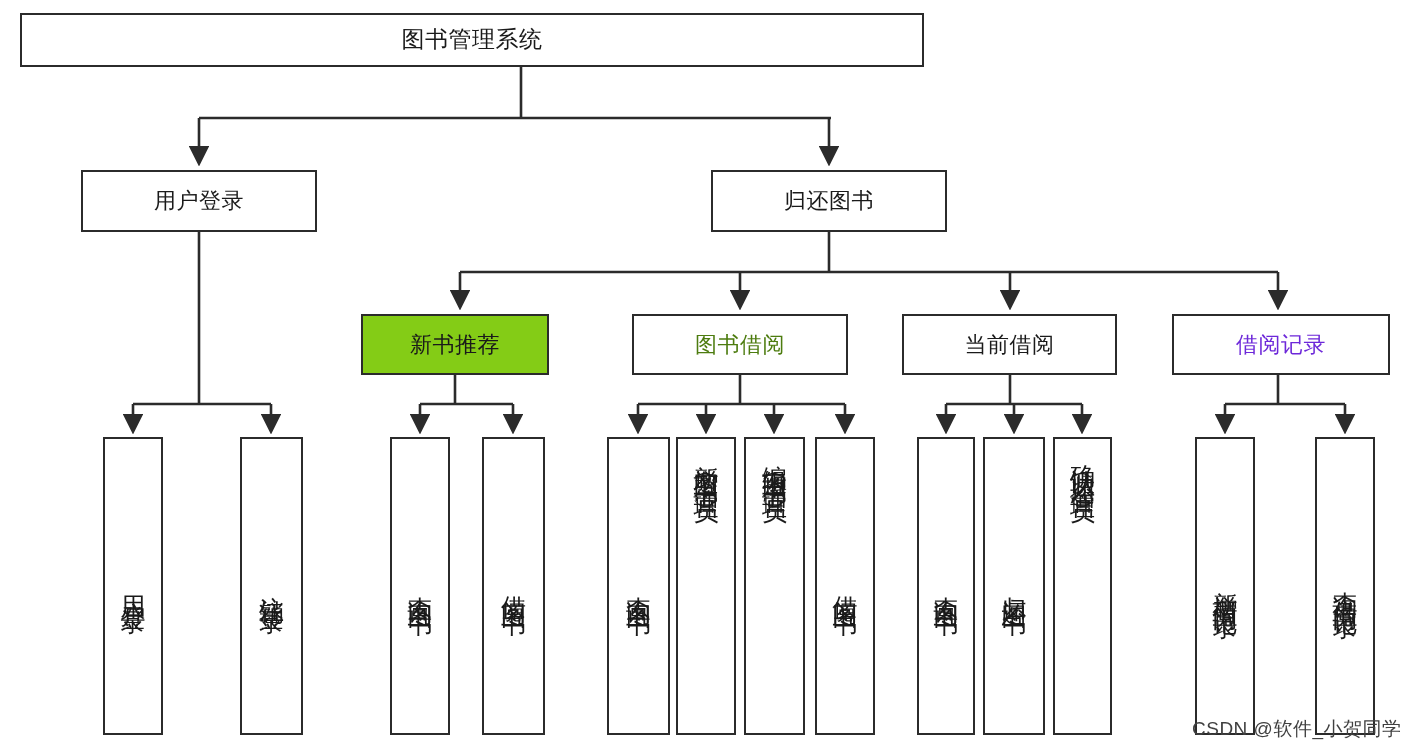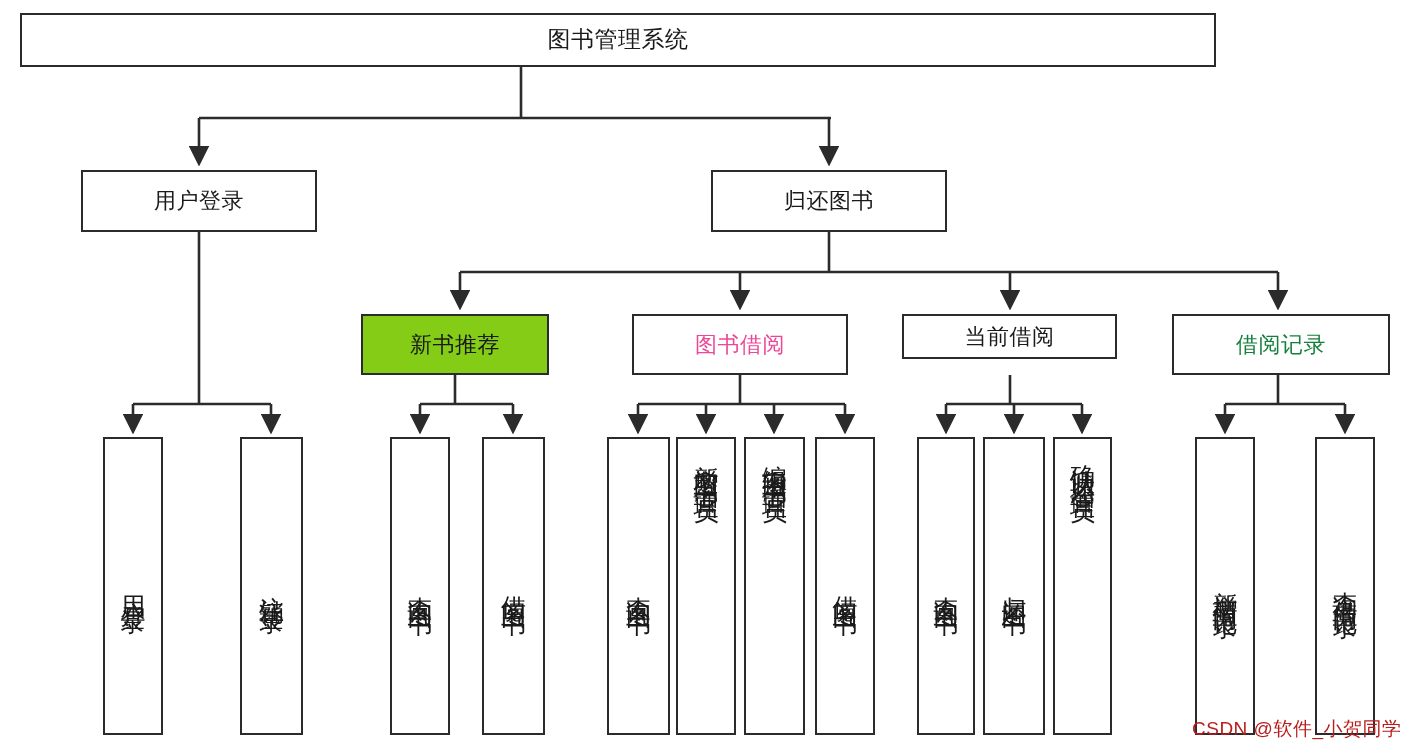--- a/index.html
+++ b/index.html
@@ -125,41 +125,41 @@
       <path d="M 1014 404 L 1014 431" marker-end="url(#arrow)"></path>
       <path d="M 1082 404 L 1082 431" marker-end="url(#arrow)"></path>
 
       <path d="M 1278 375 L 1278 404"></path>
       <path d="M 1225 404 L 1345 404"></path>
       <path d="M 1225 404 L 1225 431" marker-end="url(#arrow)"></path>
       <path d="M 1345 404 L 1345 431" marker-end="url(#arrow)"></path>
     </g>
   </svg>
 
-  <div class="node horiz root" style="left: 20px; top: 13px; width: 1196px; height: 54px; border-color: rgb(43, 43, 43); background: rgb(255, 255, 255); color: rgb(26, 26, 26); align-items: center;">
+  <div class="node horiz root" style="left: 20px; top: 13px; width: 904px; height: 54px; border-color: rgb(43, 43, 43); background: rgb(255, 255, 255); color: rgb(26, 26, 26); align-items: center;">
     <span class="label">图书管理系统</span>
   </div>
 
   <div class="node horiz" style="left: 81px; top: 170px; width: 236px; height: 62px; border-color: rgb(43, 43, 43); background: rgb(255, 255, 255); color: rgb(26, 26, 26);">
     <span class="label">用户登录</span>
   </div>
   <div class="node horiz" style="left: 711px; top: 170px; width: 236px; height: 62px; border-color: rgb(43, 43, 43); background: rgb(255, 255, 255); color: rgb(26, 26, 26);">
     <span class="label">归还图书</span>
   </div>
 
   <div class="node horiz" style="left: 361px; top: 314px; width: 188px; height: 61px; border-color: rgb(43, 43, 43); background: #84cc16; color: rgb(26, 26, 26);">
     <span class="label">新书推荐</span>
   </div>
-  <div class="node horiz" style="left: 632px; top: 314px; width: 216px; height: 61px; border-color: rgb(43, 43, 43); background: rgb(255, 255, 255); color: #ec4899;">
+  <div class="node horiz" style="left: 632px; top: 314px; width: 216px; height: 61px; border-color: rgb(43, 43, 43); background: rgb(255, 255, 255); color: #4d7c0f;">
     <span class="label">图书借阅</span>
   </div>
-  <div class="node horiz" style="left: 902px; top: 314px; width: 215px; height: 45px; border-color: rgb(43, 43, 43); background: rgb(255, 255, 255); color: rgb(26, 26, 26);">
+  <div class="node horiz" style="left: 902px; top: 314px; width: 215px; height: 61px; border-color: rgb(43, 43, 43); background: rgb(255, 255, 255); color: rgb(26, 26, 26);">
     <span class="label">当前借阅</span>
   </div>
-  <div class="node horiz" style="left: 1172px; top: 314px; width: 218px; height: 61px; border-color: rgb(43, 43, 43); background: rgb(255, 255, 255); color: #15803d;">
+  <div class="node horiz" style="left: 1172px; top: 314px; width: 218px; height: 61px; border-color: rgb(43, 43, 43); background: rgb(255, 255, 255); color: #6d28d9;">
     <span class="label">借阅记录</span>
   </div>
 
   <div class="node vert center" style="left: 103px; top: 437px; width: 60px; height: 298px; border-color: rgb(43, 43, 43); background: rgb(255, 255, 255); color: rgb(26, 26, 26);">
     <span class="label">用户登录</span>
   </div>
   <div class="node vert center" style="left: 240px; top: 437px; width: 63px; height: 298px; border-color: rgb(43, 43, 43); background: rgb(255, 255, 255); color: rgb(26, 26, 26);">
     <span class="label">注销登录</span>
   </div>
   <div class="node vert center" style="left: 390px; top: 437px; width: 60px; height: 298px; border-color: rgb(43, 43, 43); background: rgb(255, 255, 255); color: rgb(26, 26, 26);">
@@ -189,15 +189,15 @@
   <div class="node vert" style="left: 1053px; top: 437px; width: 59px; height: 298px; border-color: rgb(43, 43, 43); background: rgb(255, 255, 255); color: rgb(26, 26, 26);">
     <span class="label">确认归还（管理员）</span>
   </div>
   <div class="node vert center" style="left: 1195px; top: 437px; width: 60px; height: 298px; border-color: rgb(43, 43, 43); background: rgb(255, 255, 255); color: rgb(26, 26, 26);">
     <span class="label">新增借阅记录</span>
   </div>
   <div class="node vert center" style="left: 1315px; top: 437px; width: 60px; height: 298px; border-color: rgb(43, 43, 43); background: rgb(255, 255, 255); color: rgb(26, 26, 26);">
     <span class="label">查询借阅记录</span>
   </div>
 
-  <div class="watermark" style="left: 1192px; top: 716px; color: #b91c1c;">CSDN @软件_小贺同学</div>
+  <div class="watermark" style="left: 1192px; top: 716px; color: #404040;">CSDN @软件_小贺同学</div>
 
 </div>
 
 </body></html>

